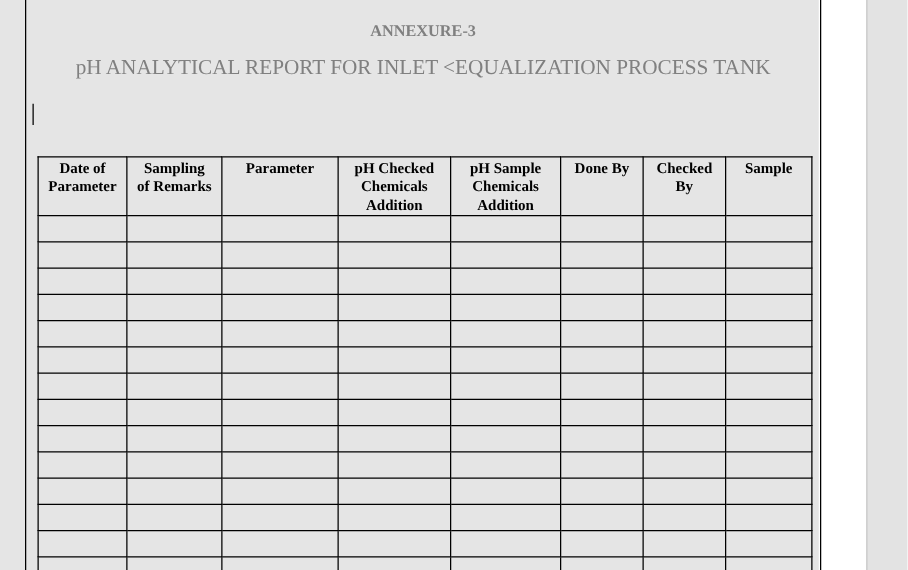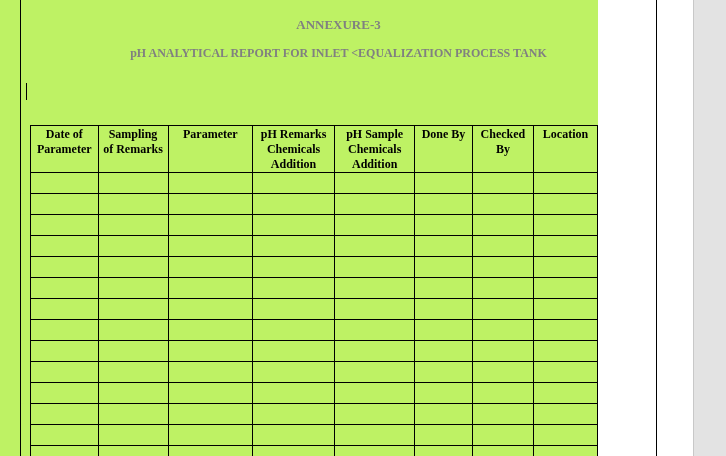--- a/index.html
+++ b/index.html
@@ -6,23 +6,23 @@
     margin: 0;
     padding: 0;
     width: 726px;
     height: 456px;
     overflow: hidden;
     background: #ffffff;
     font-family: "Liberation Serif", serif;
   }
   .viewport {
     position: relative;
-    width: 598px;
-    height: 456px;
-    background: #bef264;
+    width: 655px;
+    height: 456px;
+    background: #e5e5e5;
   }
   .page-border-left {
     position: absolute;
     left: 20px;
     top: 0;
     width: 1px;
     height: 456px;
     background: #000;
   }
   .page-border-right {
@@ -52,22 +52,22 @@
     font-weight: bold;
     font-size: 13px;
     color: #808080;
   }
   .report-title {
     position: absolute;
     left: 0;
     width: 677px;
     top: 46px;
     text-align: center;
-    font-weight: bold;
-    font-size: 12px;
+    font-weight: normal;
+    font-size: 17px;
     line-height: 15px;
     color: #808080;
   }
   .cursor {
     position: absolute;
     left: 26px;
     top: 83px;
     width: 1px;
     height: 17px;
     background: #000;
@@ -132,38 +132,38 @@
           <div>Parameter</div>
         </th>
         <th>
           <div>Sampling</div>
           <div>of Remarks</div>
         </th>
         <th>
           <div>Parameter</div>
         </th>
         <th>
-          <div>pH Remarks</div>
+          <div>pH Checked</div>
           <div>Chemicals</div>
           <div>Addition</div>
         </th>
         <th>
           <div>pH Sample</div>
           <div>Chemicals</div>
           <div>Addition</div>
         </th>
         <th>
           <div>Done By</div>
         </th>
         <th>
           <div>Checked</div>
           <div>By</div>
         </th>
         <th>
-          <div>Location</div>
+          <div>Sample</div>
         </th>
       </tr>
     </thead>
     <tbody>
         <tr>
           <td></td>
           <td></td>
           <td></td>
           <td></td>
           <td></td>

